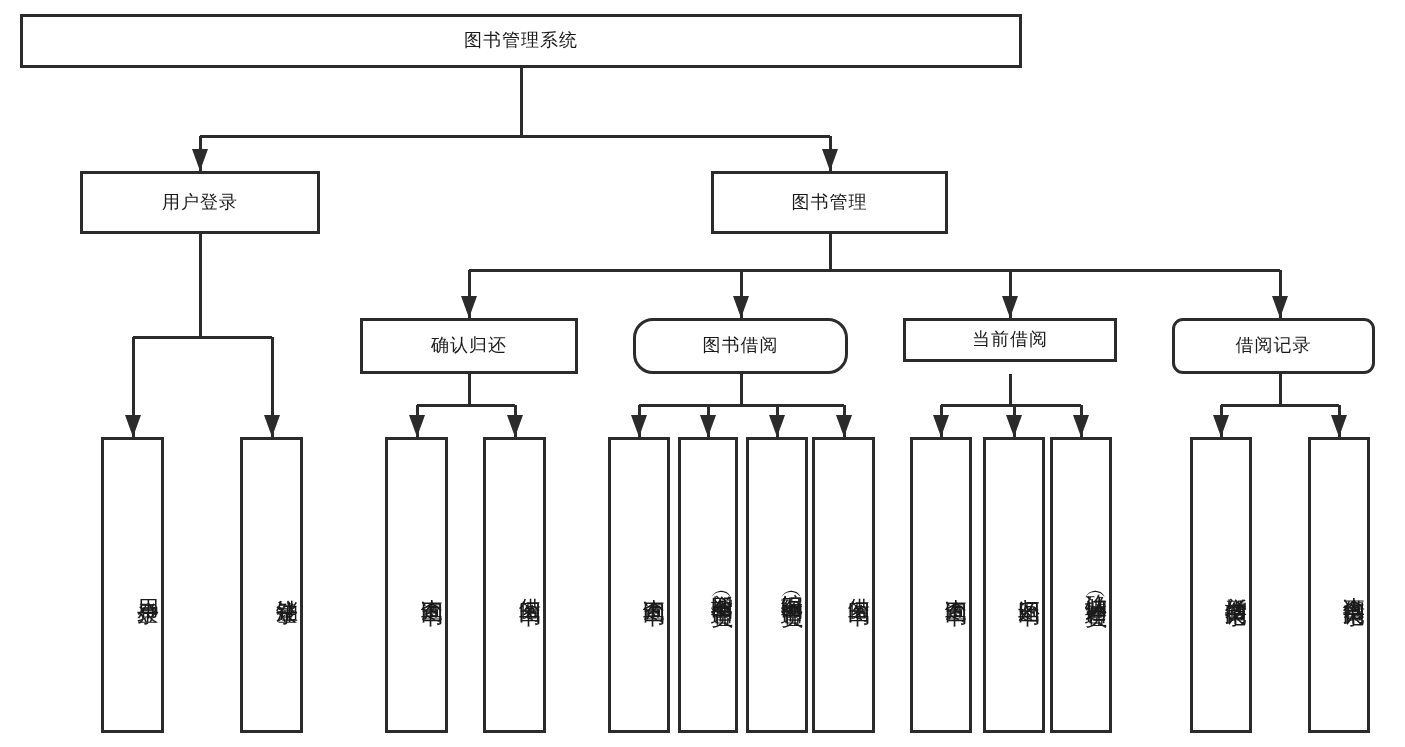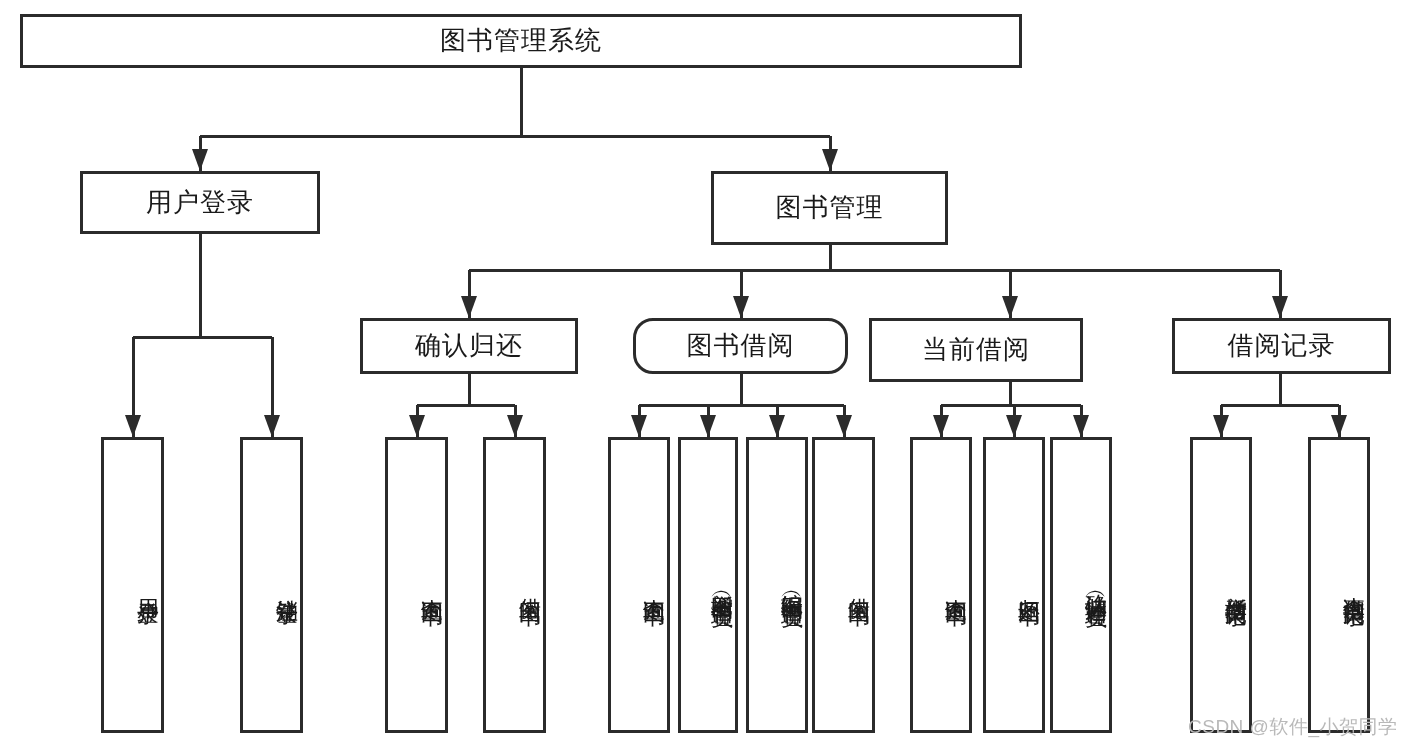--- a/index.html
+++ b/index.html
@@ -31,21 +31,21 @@
     box-sizing: border-box;
     border: 3px solid #2b2b2b;
     background: #ffffff;
     display: flex;
     align-items: center;
     justify-content: center;
     color: #1a1a1a;
     z-index: 2;
   }
   .node.h {
-    font-size: 26px;
+    font-size: 18px;
     letter-spacing: 1px;
     line-height: 1.2;
   }
   .node.v {
     writing-mode: vertical-rl;
     text-orientation: upright;
     font-size: 22px;
     line-height: 1.18;
     letter-spacing: 2px;
     padding: 6px 0;
@@ -126,33 +126,33 @@
       <line x1="1339" y1="405" x2="1339" y2="437" stroke="#2b2b2b" stroke-width="3" shape-rendering="crispEdges"></line>
       <polygon points="1331,415 1347,415 1339,437" fill="#2b2b2b"></polygon>
     </svg>
   <div id="nodes">
       <div class="node h" style="left: 20px; top: 14px; width: 1002px; height: 54px;">
         <span class="hlabel">图书管理系统</span>
       </div>
       <div class="node h" style="left: 80px; top: 171px; width: 240px; height: 63px;">
         <span class="hlabel">用户登录</span>
       </div>
-      <div class="node h" style="left: 711px; top: 171px; width: 237px; height: 74px;">
+      <div class="node h" style="left: 711px; top: 171px; width: 237px; height: 63px;">
         <span class="hlabel">图书管理</span>
       </div>
       <div class="node h" style="left: 360px; top: 318px; width: 218px; height: 56px;">
         <span class="hlabel">确认归还</span>
       </div>
       <div class="node h" style="left: 633px; top: 318px; width: 215px; height: 56px; border-radius: 20px;">
         <span class="hlabel">图书借阅</span>
       </div>
-      <div class="node h" style="left: 869px; top: 318px; width: 214px; height: 64px;">
+      <div class="node h" style="left: 903px; top: 318px; width: 214px; height: 44px;">
         <span class="hlabel">当前借阅</span>
       </div>
-      <div class="node h" style="left: 1172px; top: 318px; width: 219px; height: 56px;">
+      <div class="node h" style="left: 1172px; top: 318px; width: 203px; height: 56px; border-radius: 11px;">
         <span class="hlabel">借阅记录</span>
       </div>
       <div class="node v" style="left: 101px; top: 437px; width: 63px; height: 296px;">
         <span class="vlabel">用户登录</span>
       </div>
       <div class="node v" style="left: 240px; top: 437px; width: 63px; height: 296px;">
         <span class="vlabel">注销登录</span>
       </div>
       <div class="node v" style="left: 385px; top: 437px; width: 63px; height: 296px;">
         <span class="vlabel">查询图书</span>
@@ -181,14 +181,13 @@
       <div class="node v" style="left: 1050px; top: 437px; width: 62px; height: 296px;">
         <span class="vlabel">确认归还（管理员）</span>
       </div>
       <div class="node v" style="left: 1190px; top: 437px; width: 62px; height: 296px;">
         <span class="vlabel">新增借阅记录</span>
       </div>
       <div class="node v" style="left: 1308px; top: 437px; width: 62px; height: 296px;">
         <span class="vlabel">查询借阅记录</span>
       </div>
     </div>
-  <div class="watermark" style="left:1188px; top:714px;">CSDN @软件_小贺同学</div>
 </div>
 
 </body></html>

